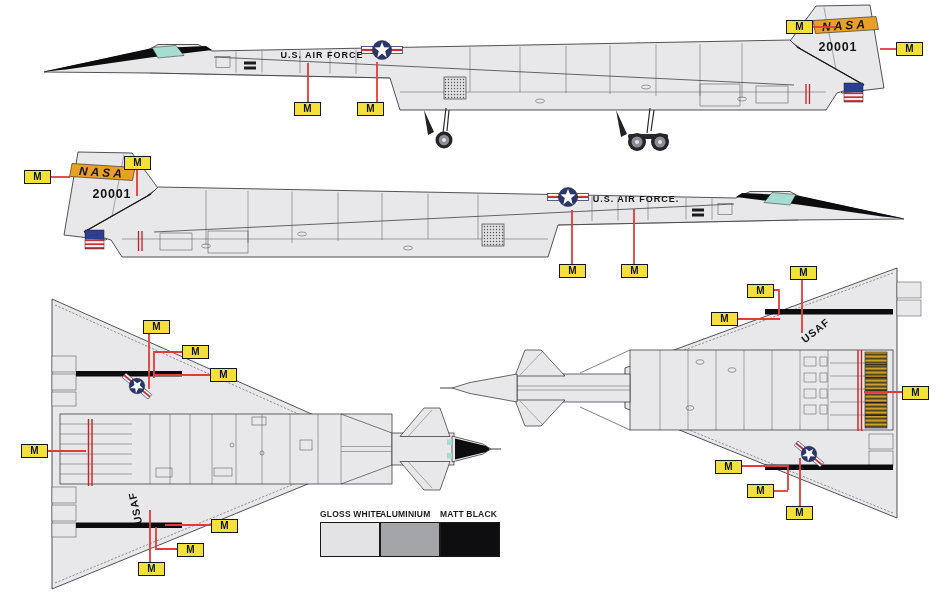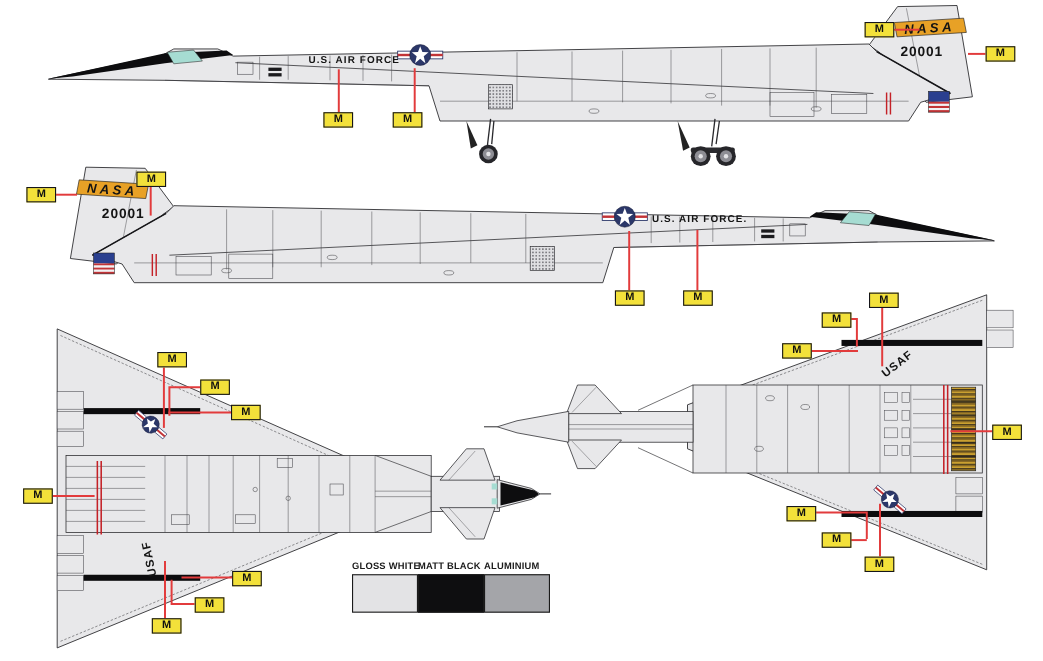--- a/index.html
+++ b/index.html
@@ -237,22 +237,22 @@
 <div class="m-box" style="left: 715px; top: 460px; background-color: rgb(243, 225, 58);">M</div>
 <div class="m-box" style="left: 747px; top: 484px; background-color: rgb(243, 225, 58);">M</div>
 <div class="m-box" style="left: 786px; top: 506px; background-color: rgb(243, 225, 58);">M</div>
 
 <div id="legend">
   <div class="legend-item">
     <div class="legend-label">GLOSS WHITE</div>
     <div class="legend-swatch" style="background-color: rgb(227, 227, 229);"></div>
   </div>
   <div class="legend-item">
+    <div class="legend-label">ALUMINIUM</div>
+    <div class="legend-swatch" style="background-color: rgb(164, 165, 169);"></div>
+  </div>
+  <div class="legend-item">
     <div class="legend-label">MATT BLACK</div>
     <div class="legend-swatch" style="background-color: rgb(14, 14, 16);"></div>
   </div>
-  <div class="legend-item">
-    <div class="legend-label">ALUMINIUM</div>
-    <div class="legend-swatch" style="background-color: rgb(164, 165, 169);"></div>
-  </div>
 </div>
 
 </div>
 
 </body></html>

